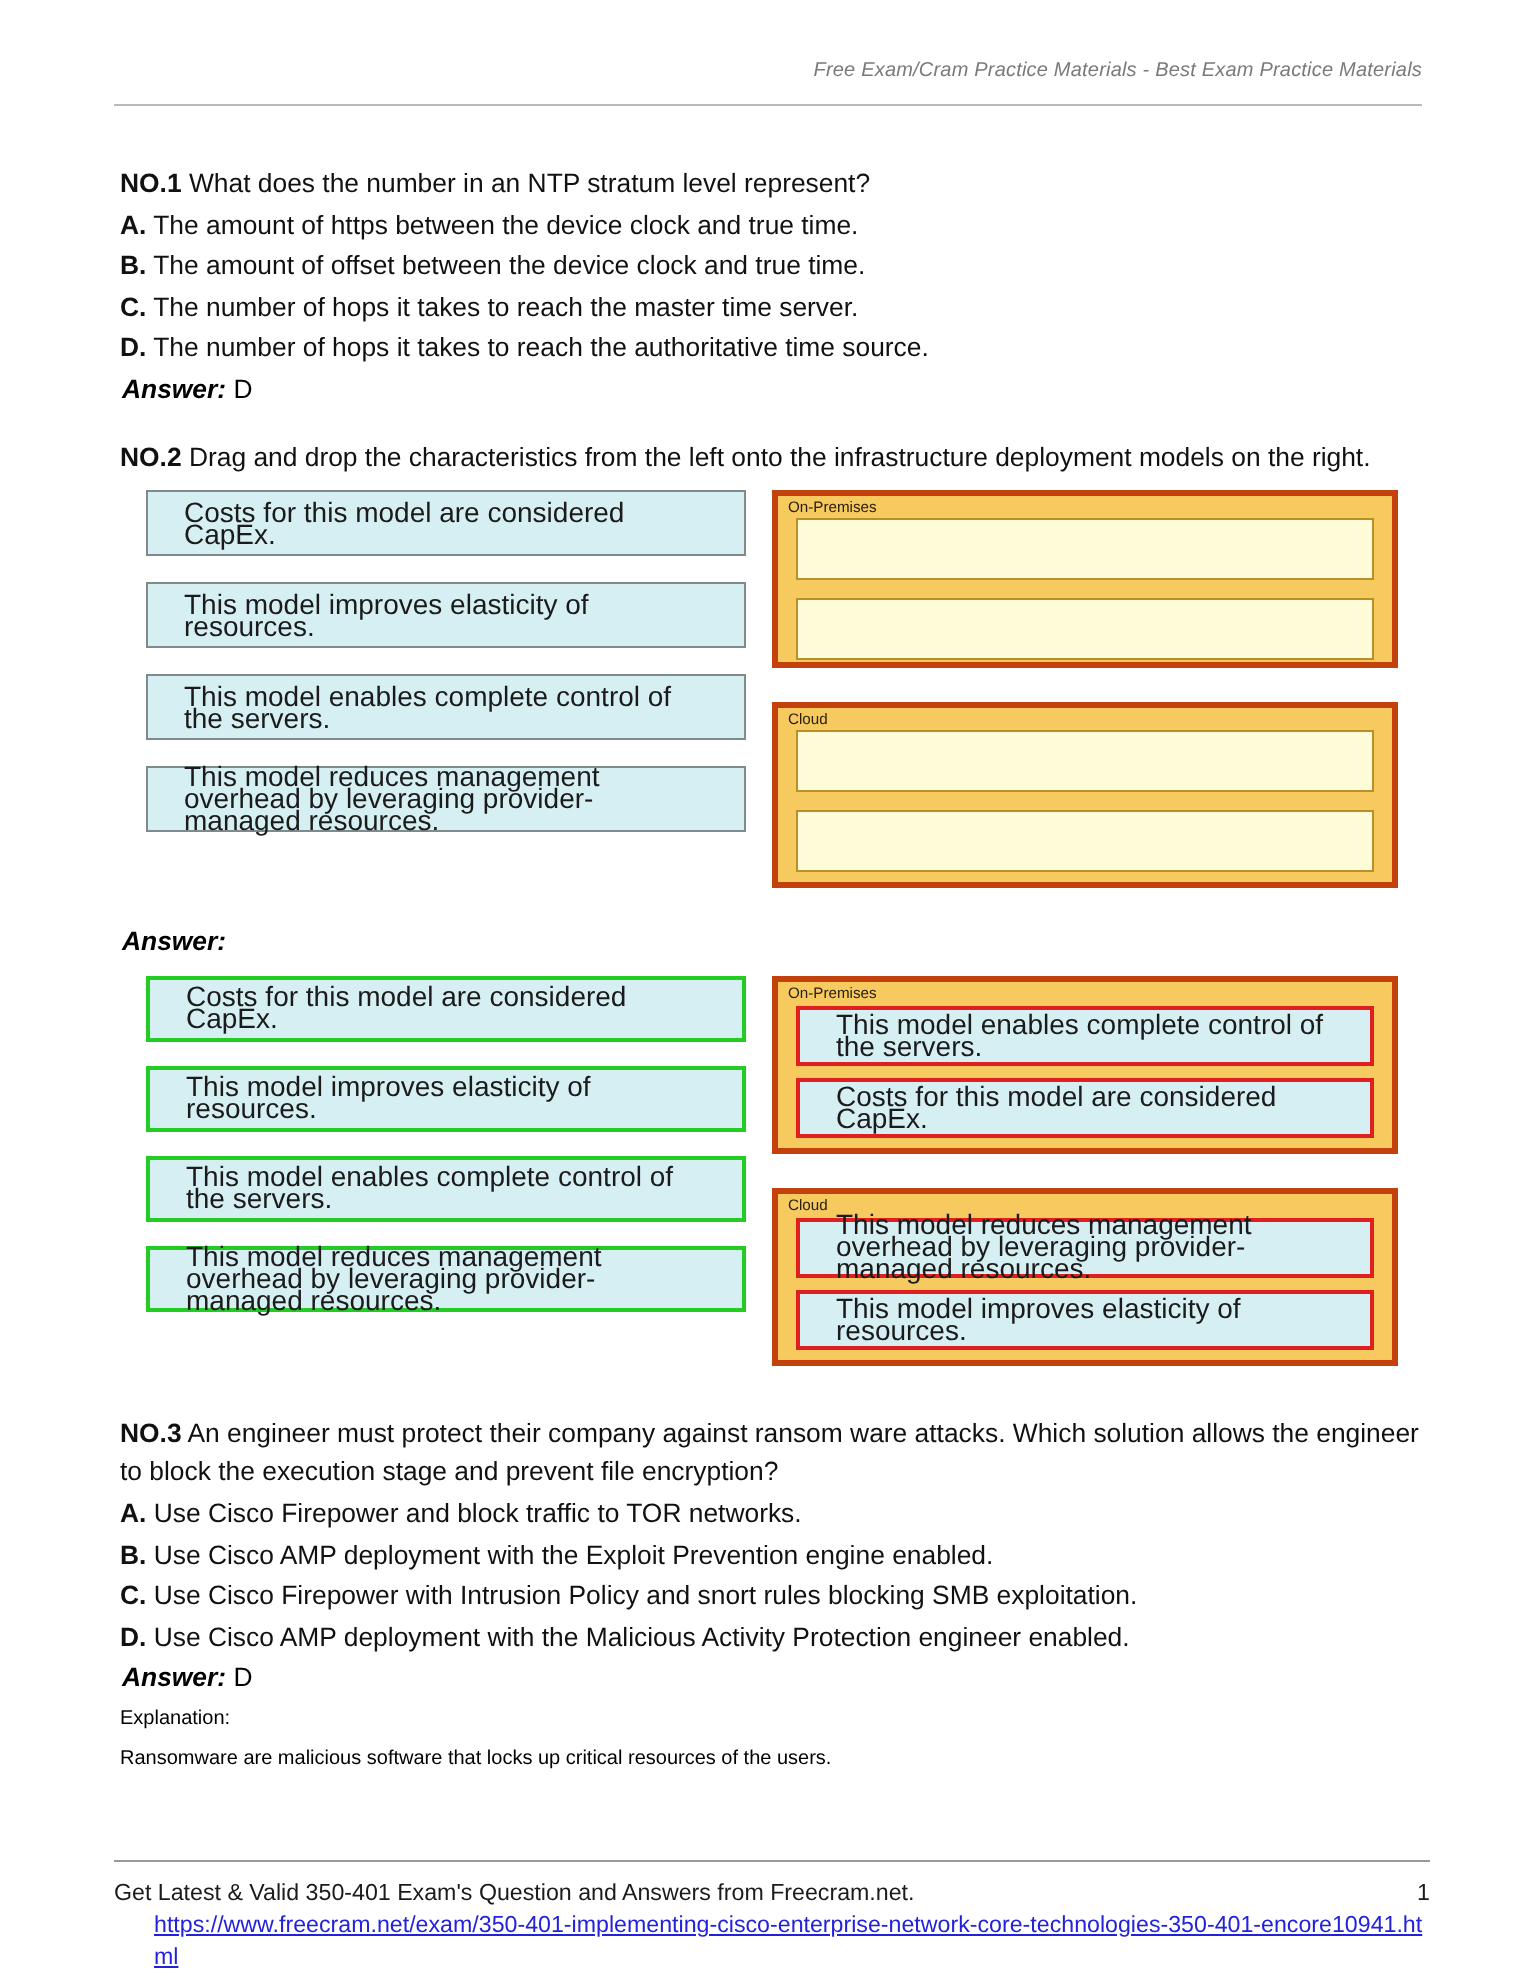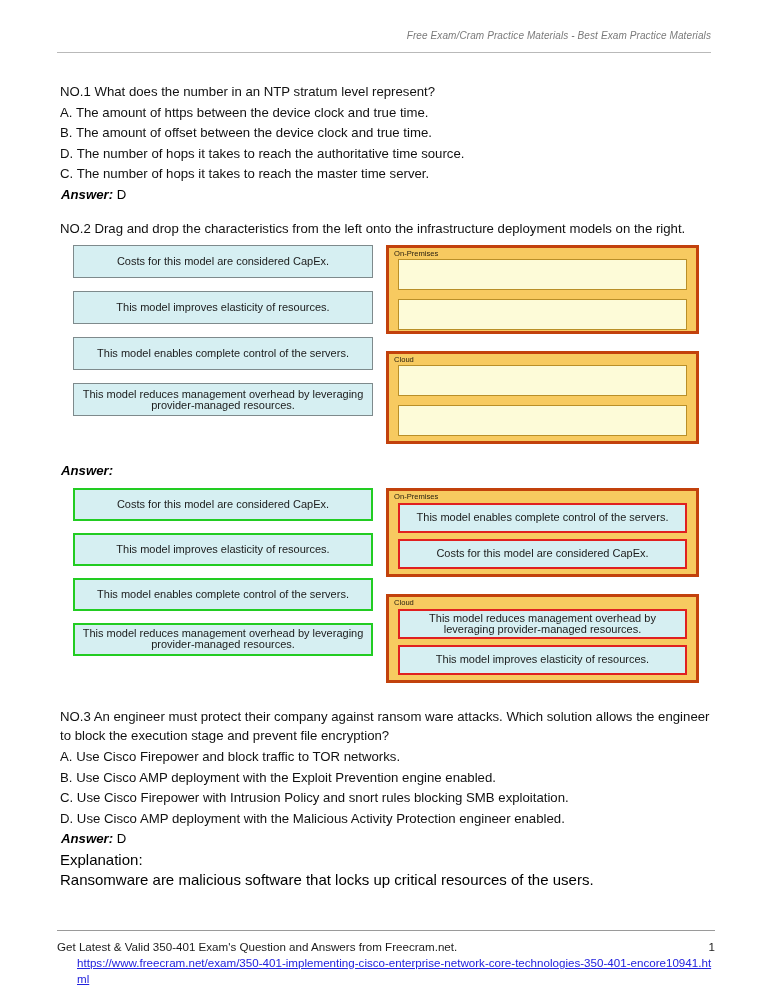--- a/index.html
+++ b/index.html
@@ -42,32 +42,32 @@
     left: 60px;
     width: 652px;
   }
 
   .qline {
     font-size: 13.2px;
     line-height: 19.6px;
     margin: 0 0 1px 0;
     color: #111;
   }
-  .qline b { font-weight: normal; margin-top: 33px; }
+  .qline b { font-weight: bold; margin-top: 33px; }
   .ans {
     font-size: 13.2px;
     line-height: 19.6px;
     margin: 1px;
   }
   .ans i {
     font-weight: bold;
     font-style: italic;
   }
   .plain {
-    font-size: 15px;
+    font-size: 10px;
     line-height: 19.6px;
     margin: 0;
   }
   .gap-sm { height: 13px; }
   .gap-xs { height: 6px; }
 
   
   .dnd {
     position: relative;
     width: 652px;
@@ -82,28 +82,27 @@
     position: absolute;
     left: 326px;
     top: 0;
     width: 313px;
   }
 
   .chip {
     background: #d6eff2;
     border: 1.5px solid #7e8a8c;
     box-sizing: border-box;
-    font-size: 11px;
+    font-size: 14px;
     line-height: 11px;
-    text-align: center;
     display: flex;
     align-items: center;
     justify-content: center;
     color: #1b1b1b;
-    padding: 2px 6px;
+    padding: 2px 18px;
   }
   .chip.green { border: 2.5px solid #22cc22; }
   .chip.red   { border: 2.5px solid #e02020; }
 
   .chip-h  { height: 33px; margin-bottom: 13px; }
   .chip-h2 { height: 33px; margin-bottom: 12px; }
 
   .zone {
     background: #f7ca60;
     border: 3px solid #c2410c;
@@ -176,26 +175,26 @@
     </p>
     <p class="qline">
       <b>A.</b>
       <span>The amount of https between the device clock and true time.</span>
     </p>
     <p class="qline">
       <b>B.</b>
       <span>The amount of offset between the device clock and true time.</span>
     </p>
     <p class="qline">
+      <b>C.</b>
+      <span>The number of hops it takes to reach the master time server.</span>
+    </p>
+    <p class="qline">
       <b>D.</b>
       <span>The number of hops it takes to reach the authoritative time source.</span>
-    </p>
-    <p class="qline">
-      <b>C.</b>
-      <span>The number of hops it takes to reach the master time server.</span>
     </p>
     <p class="ans">
       <i>Answer:</i>
       <span>D</span>
     </p>
   </div>
 
   <div class="gap-sm"></div>
 
   <div>

